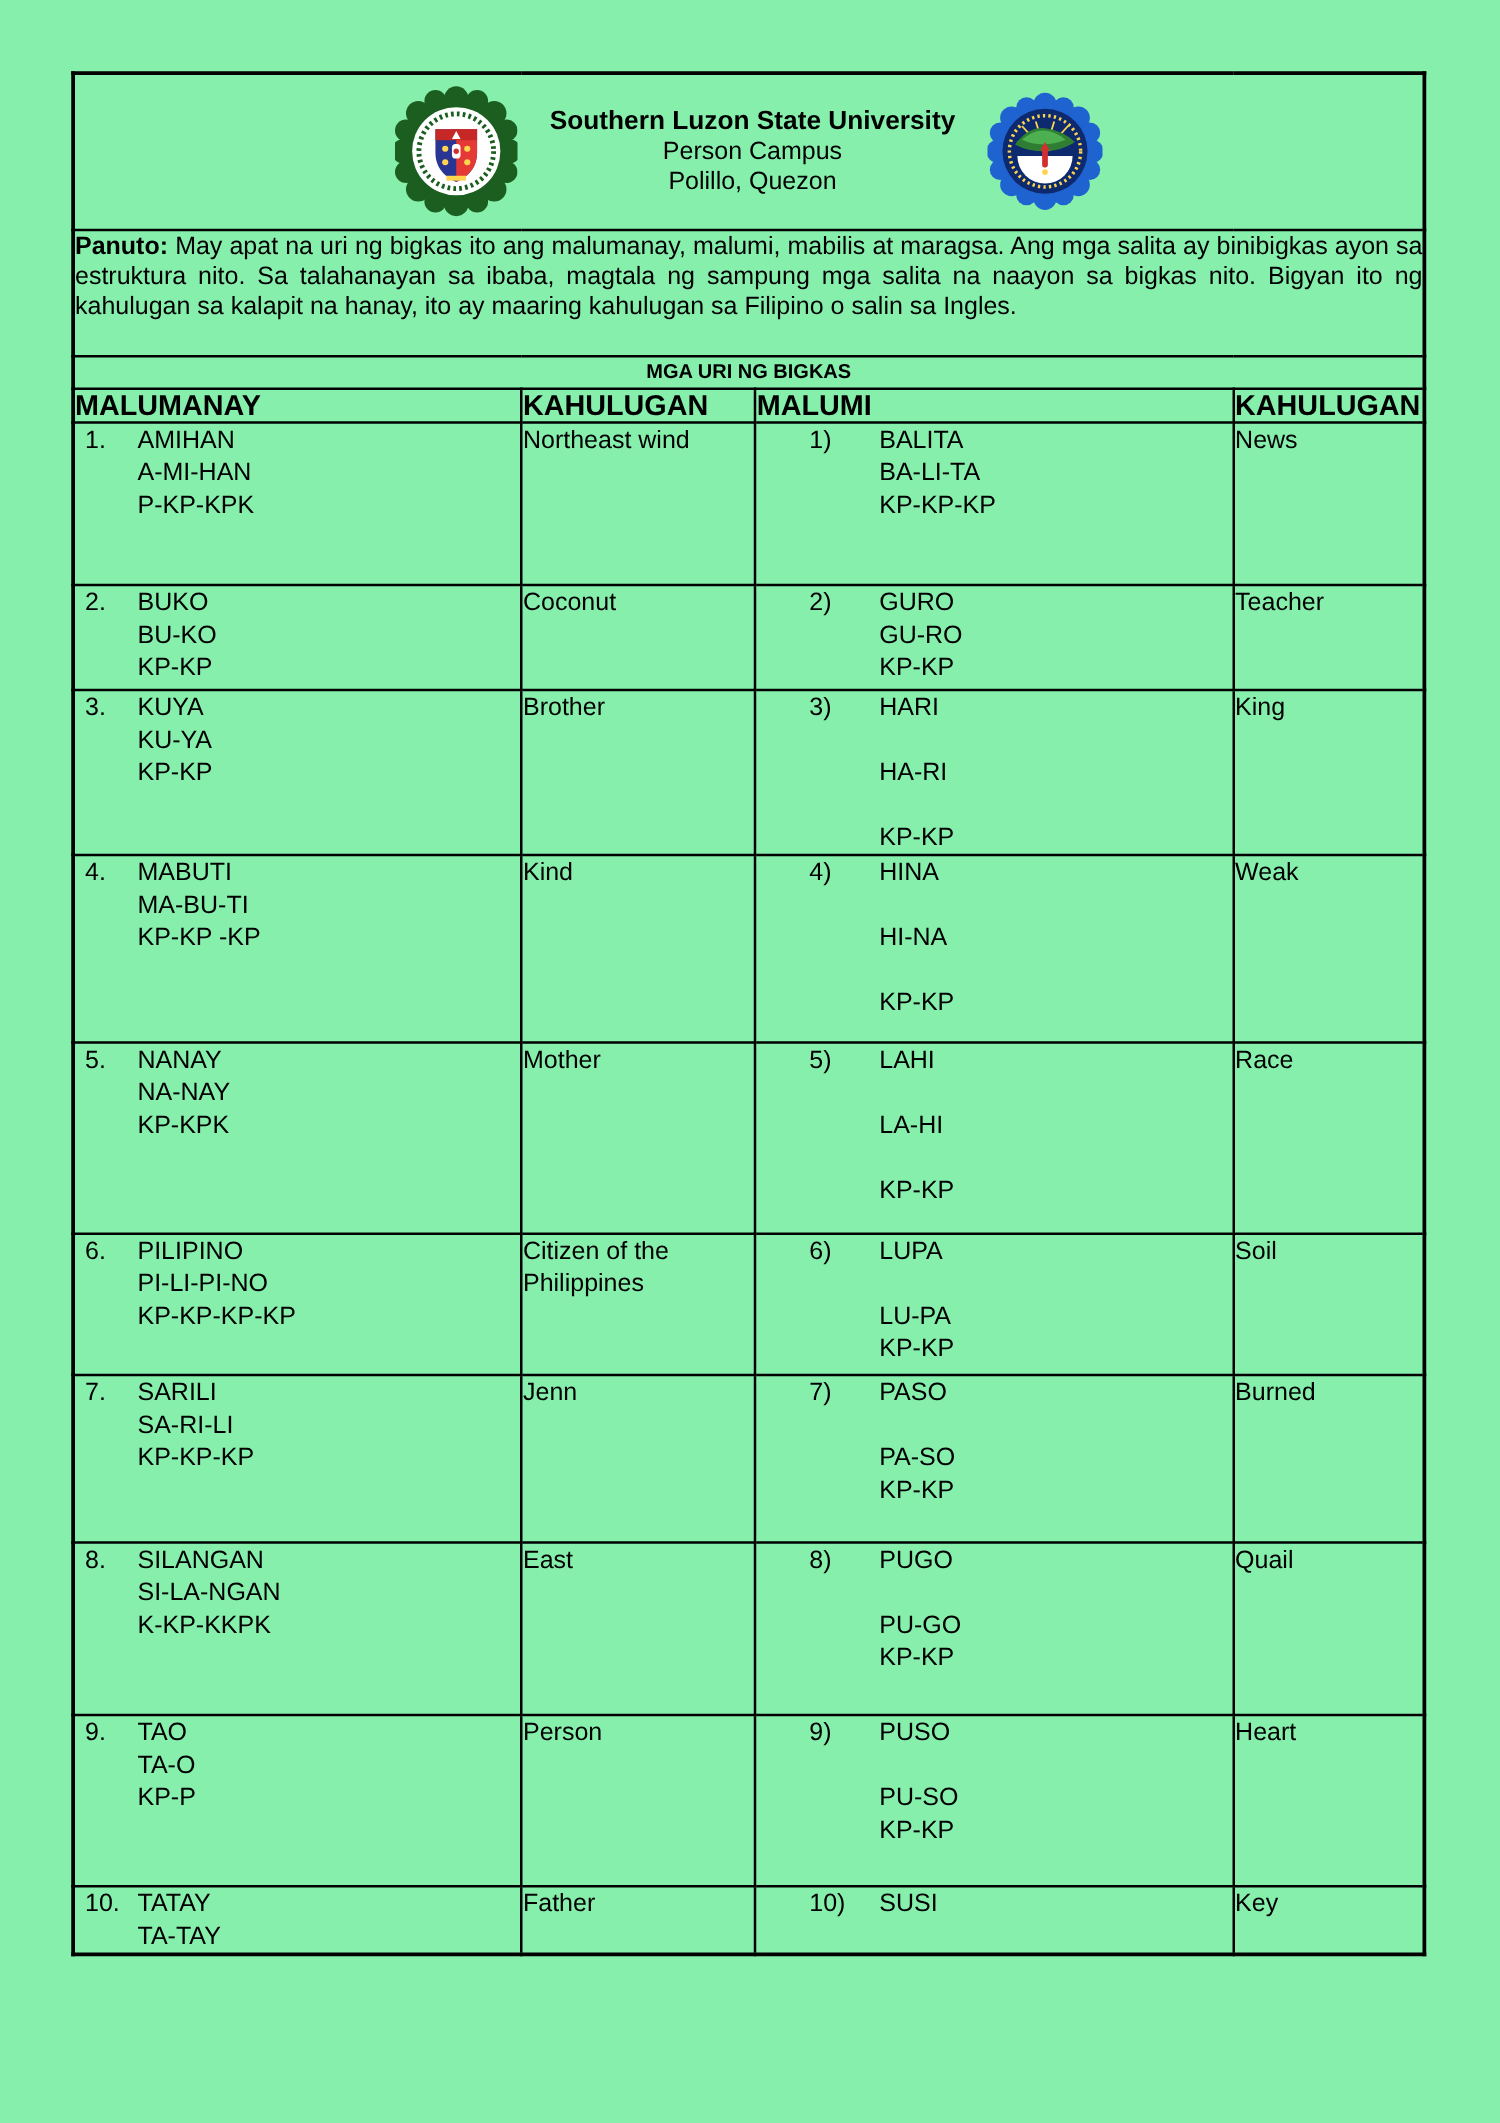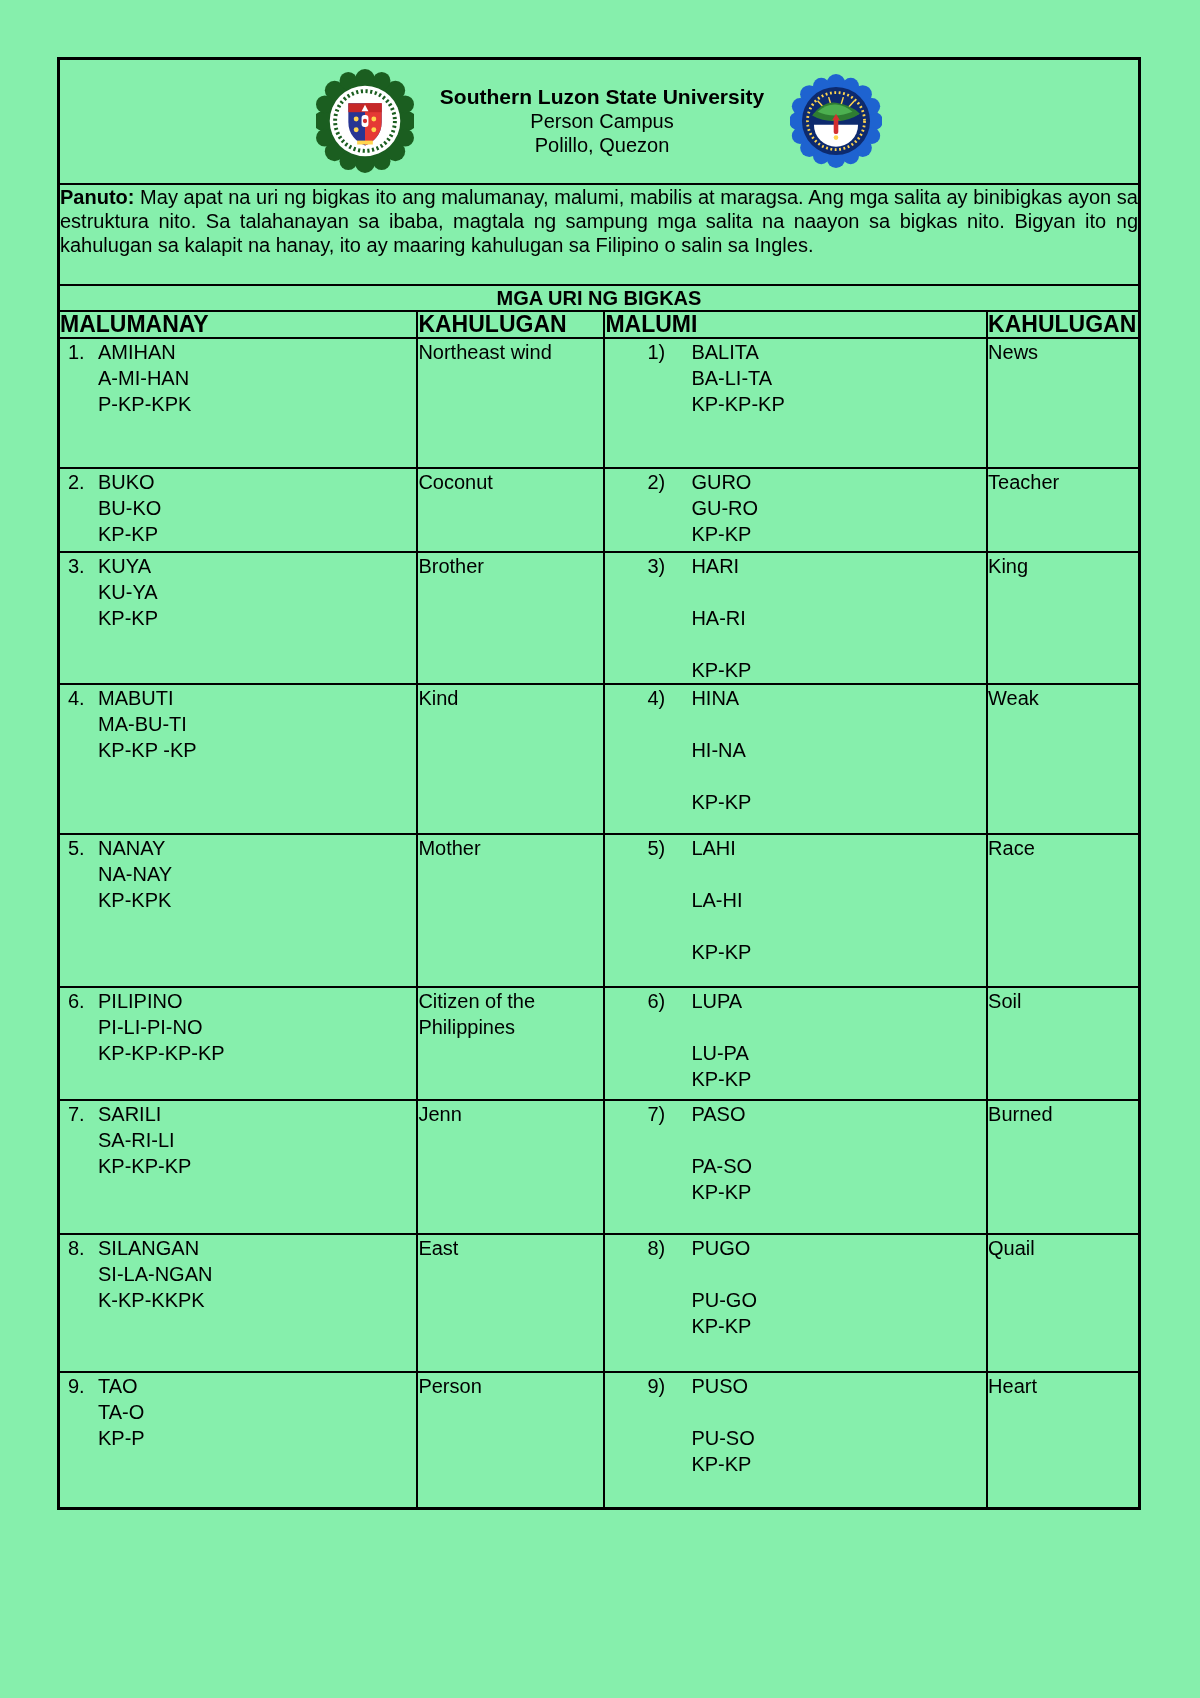--- a/index.html
+++ b/index.html
@@ -20,29 +20,29 @@
   .head-text{text-align:center;line-height:24px;font-size:20px;}
   .head-text .uni{font-weight:bold;font-size:21px;}
   .logo{flex:0 0 auto;}
   
   .r-info td{height:50px;font-size:20px;padding:8px 8px 0 8px;}
   
   .r-panuto td{height:101px;padding:4px 10px 0 8px;}
   .panuto-text{font-size:20px;line-height:24px;text-align:justify;}
   .panuto-text b{font-weight:bold;}
   
-  .r-title td{height:25px;text-align:center;font-weight:bold;font-size:20px;padding:0;line-height:24px;}
+  .r-title td{height:25px;text-align:center;font-weight:bold;font-size:16px;padding:0;line-height:24px;}
   
   .r-cols td{height:26px;font-weight:bold;font-size:23px;padding:0 0 0 8px;line-height:25px;white-space:nowrap;overflow:hidden;}
   
   td.c-word,td.c-mean{font-size:20px;line-height:26px;padding-top:3px;}
   .entry{display:flex;align-items:flex-start;}
   .c-mal .num{flex:0 0 30px;margin-left:8px;}
   .c-mli .num{flex:0 0 44px;margin-left:42px;}
-  .lines{flex:1 1 auto;}
+  .lines{flex:1 1 auto;margin-left:12px;}
   .line{white-space:pre;}
   .c-mean{padding-left:8px;padding-right:6px;}
 </style>
 </head>
 <body>
 
 <div class="page">
   <table class="doc">
     <colgroup>
       <col style="width:33.2%">
@@ -405,15 +405,40 @@
                 <div class="line">&nbsp;</div>
                 <div class="line">PU-SO</div>
                 <div class="line">KP-KP</div>
               </div>
             </div>
           </td>
           <td class="c-mean">
             <div>Heart</div>
           </td>
         </tr>
+        <tr style="height: 50px;">
+          <td class="c-word c-mal">
+            <div class="entry">
+              <span class="num">10.</span>
+              <div class="lines">
+                <div class="line">TATAY</div>
+                <div class="line">TA-TAY</div>
+              </div>
+            </div>
+          </td>
+          <td class="c-mean">
+            <div>Father</div>
+          </td>
+          <td class="c-word c-mli">
+            <div class="entry">
+              <span class="num">10)</span>
+              <div class="lines">
+                <div class="line">SUSI</div>
+              </div>
+            </div>
+          </td>
+          <td class="c-mean">
+            <div>Key</div>
+          </td>
+        </tr>
       </tbody>
   </table>
 </div>
 
 </body></html>

